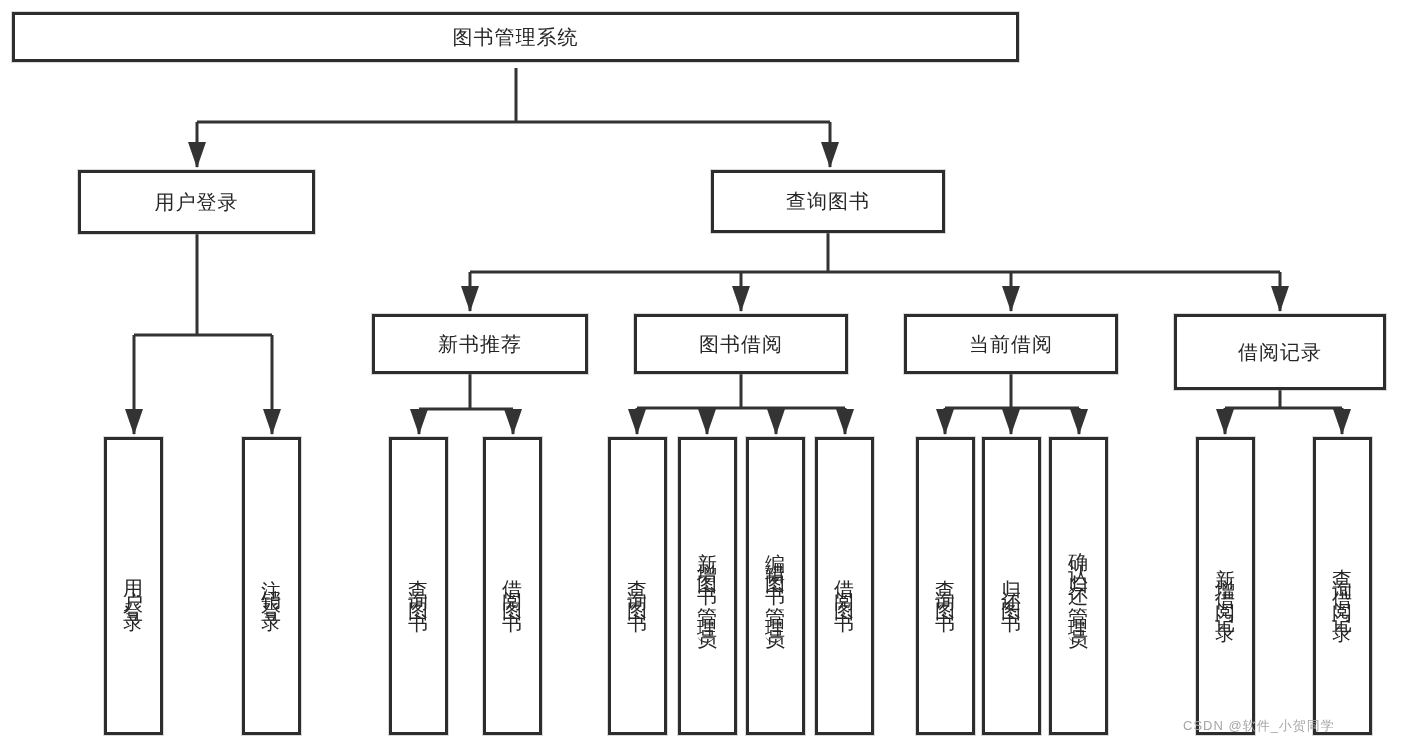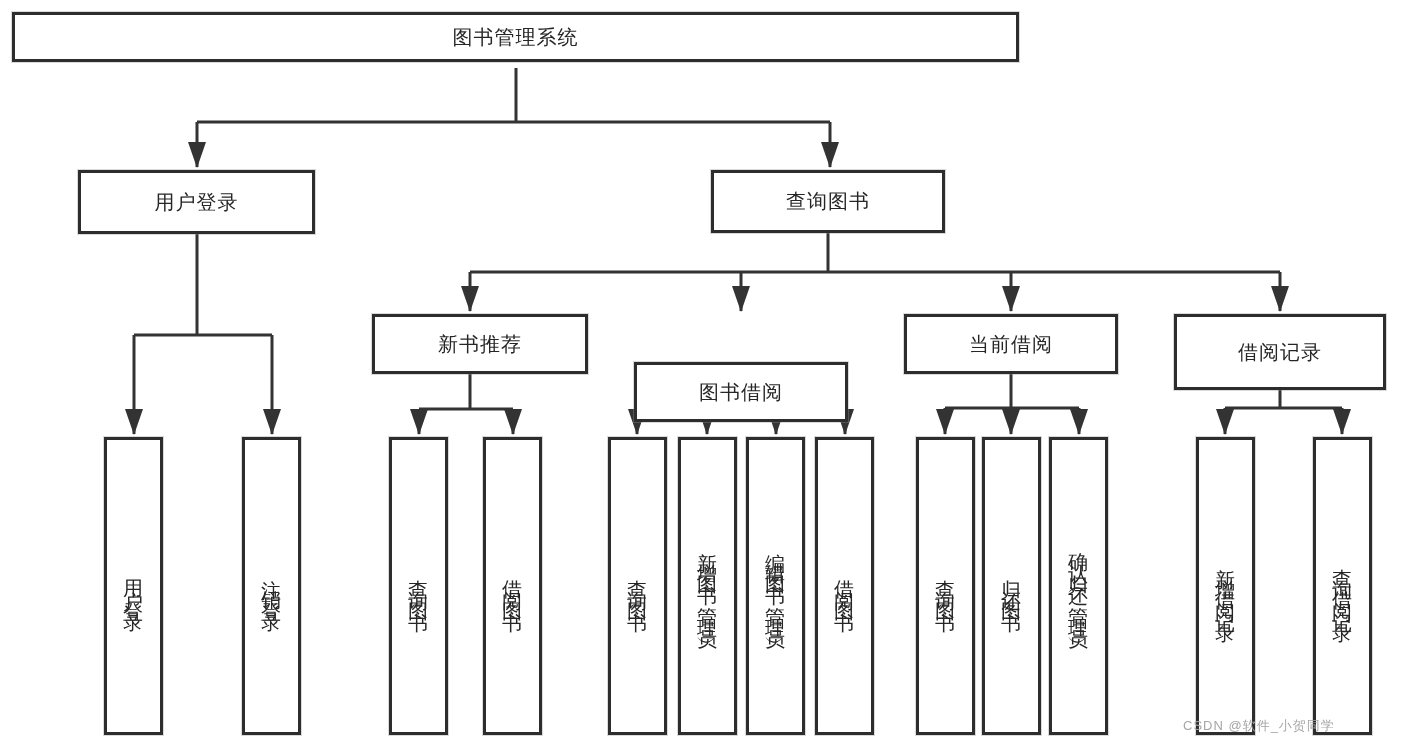--- a/index.html
+++ b/index.html
@@ -30,21 +30,21 @@
     font-size:20px;letter-spacing:11px;line-height:1;
     white-space:nowrap;
   }
   
   .n-root{left:12px;top:12px;width:1007px;height:50px;}
   
   .n-user{left:78px;top:170px;width:237px;height:64px;}
   .n-book{left:711px;top:170px;width:234px;height:63px;}
   
   .n-rec{left:372px;top:314px;width:216px;height:60px;}
-  .n-bor{left:634px;top:314px;width:214px;height:60px;margin-top:48px;}
+  .n-bor{left:634px;top:314px;width:214px;height:60px;}
   .n-cur{left:904px;top:314px;width:214px;height:60px;}
   .n-his{left:1174px;top:314px;width:212px;height:76px;}
   
   .leaf{top:437px;width:59px;height:298px;}
   .l-u1{left:104px;} .l-u2{left:242px;}
   .l-r1{left:389px;} .l-r2{left:483px;}
   .l-b1{left:608px;} .l-b2{left:678px;} .l-b3{left:746px;} .l-b4{left:815px;}
   .l-c1{left:916px;} .l-c2{left:982px;} .l-c3{left:1049px;}
   .l-h1{left:1196px;} .l-h2{left:1313px;}
   .watermark{

